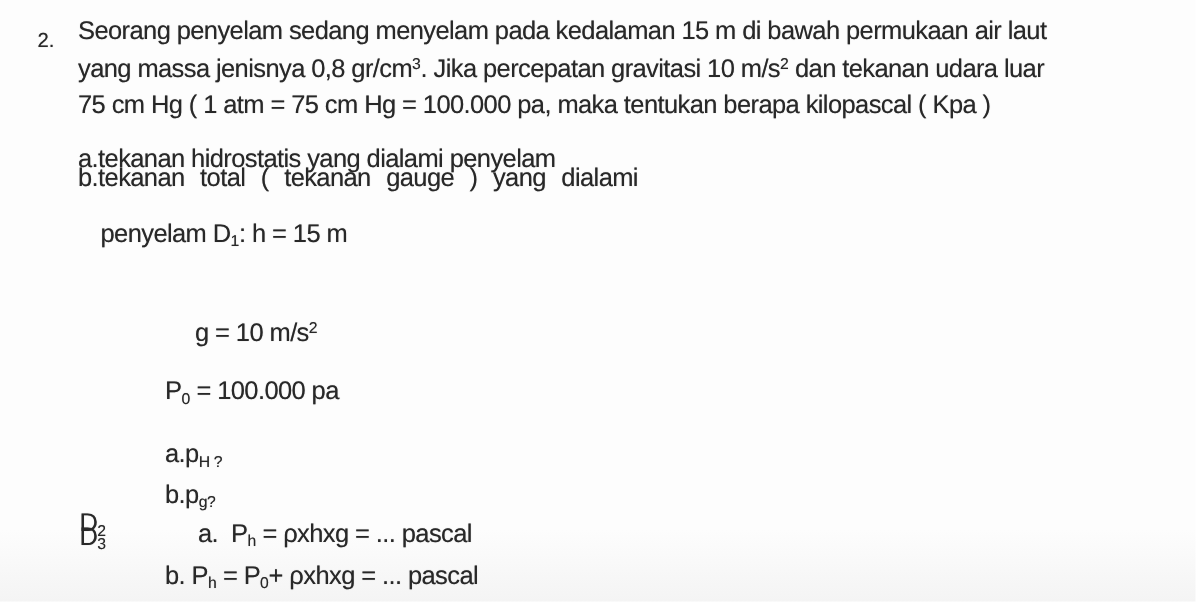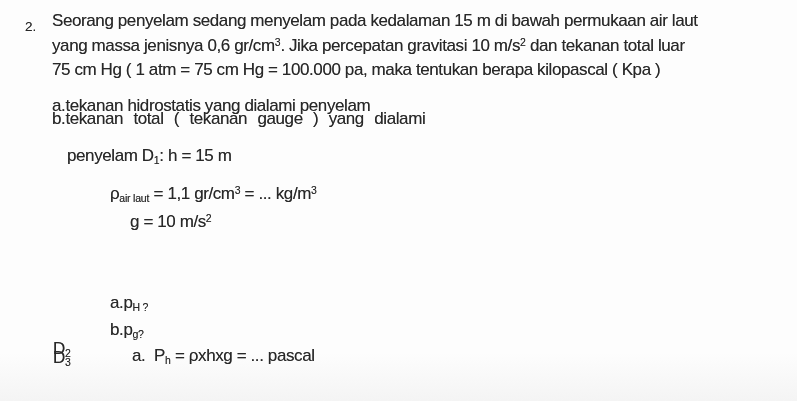--- a/index.html
+++ b/index.html
@@ -43,39 +43,40 @@
 </style>
 </head>
 <body>
 
 <div class="page">
 
   <div class="line num" style="left:25px; top:17px;">2.</div>
 
   <div class="line" style="left:52px; top:11px;text-align:right;"><span>Seorang penyelam sedang menyelam pada kedalaman 15 m di bawah permukaan air laut</span></div>
 
-  <div class="line" style="left:52px; top:36px;"><span>yang massa jenisnya 0,6 gr/cm</span><span class="sup">3</span><span>. Jika percepatan gravitasi 10 m/s</span><span class="sup">2</span><span> dan tekanan total luar</span></div>
+  <div class="line" style="left:52px; top:36px;"><span>yang massa jenisnya 0,8 gr/cm</span><span class="sup">3</span><span>. Jika percepatan gravitasi 10 m/s</span><span class="sup">2</span><span> dan tekanan udara luar</span></div>
 
   <div class="line" style="left:52px; top:60px;text-align:center;"><span>75 cm Hg ( 1 atm = 75 cm Hg = 100.000 pa, maka tentukan berapa kilopascal ( Kpa )</span></div>
 
   <div class="line" style="left:52px; top:96px;text-align:center;"><span>a.tekanan hidrostatis yang dialami penyelam</span></div>
 
   <div class="line justify" style="left:52px; top:109px;"><span>b.tekanan total ( tekanan gauge ) yang dialami</span></div>
 
   <div class="line" style="left:67px; top:146px;"><span>penyelam D</span><span class="sub">1</span><span>: h = 15 m</span></div>
 
-  <div class="line" style="left:110px; top:184px;"><span>ρ</span><span class="sub">air laut</span><span> = 1,1 gr/cm</span><span class="sup">3</span><span> = ... kg/m</span><span class="sup">3</span></div>
 
   <div class="line" style="left:110px; top:212px;margin-left:20px;"><span>g = 10 m/s</span><span class="sup">2</span></div>
 
+  <div class="line" style="left:110px; top:251px;"><span>P</span><span class="sub">0</span><span> = 100.000 pa</span></div>
 
   <div class="line" style="left:53px; top:293px;margin-top:46px;"><span>D</span><span class="sub">2</span></div>
 
   <div class="line" style="left:110px; top:293px;"><span>a.p</span><span class="sub">H ?</span></div>
 
   <div class="line" style="left:110px; top:320px;"><span>b.p</span><span class="sub">g?</span></div>
 
   <div class="line" style="left:53px; top:348px;text-align:center;"><span>D</span><span class="sub">3</span></div>
 
   <div class="line" style="left:110px; top:346px;margin-left:22px;"><span>a.  P</span><span class="sub">h</span><span> = ρxhxg = ... pascal</span></div>
 
+  <div class="line" style="left:110px; top:374px;"><span>b. P</span><span class="sub">h</span><span> = P</span><span class="sub">0</span><span>+ ρxhxg = ... pascal</span></div>
 
 </div>
 
 </body></html>

